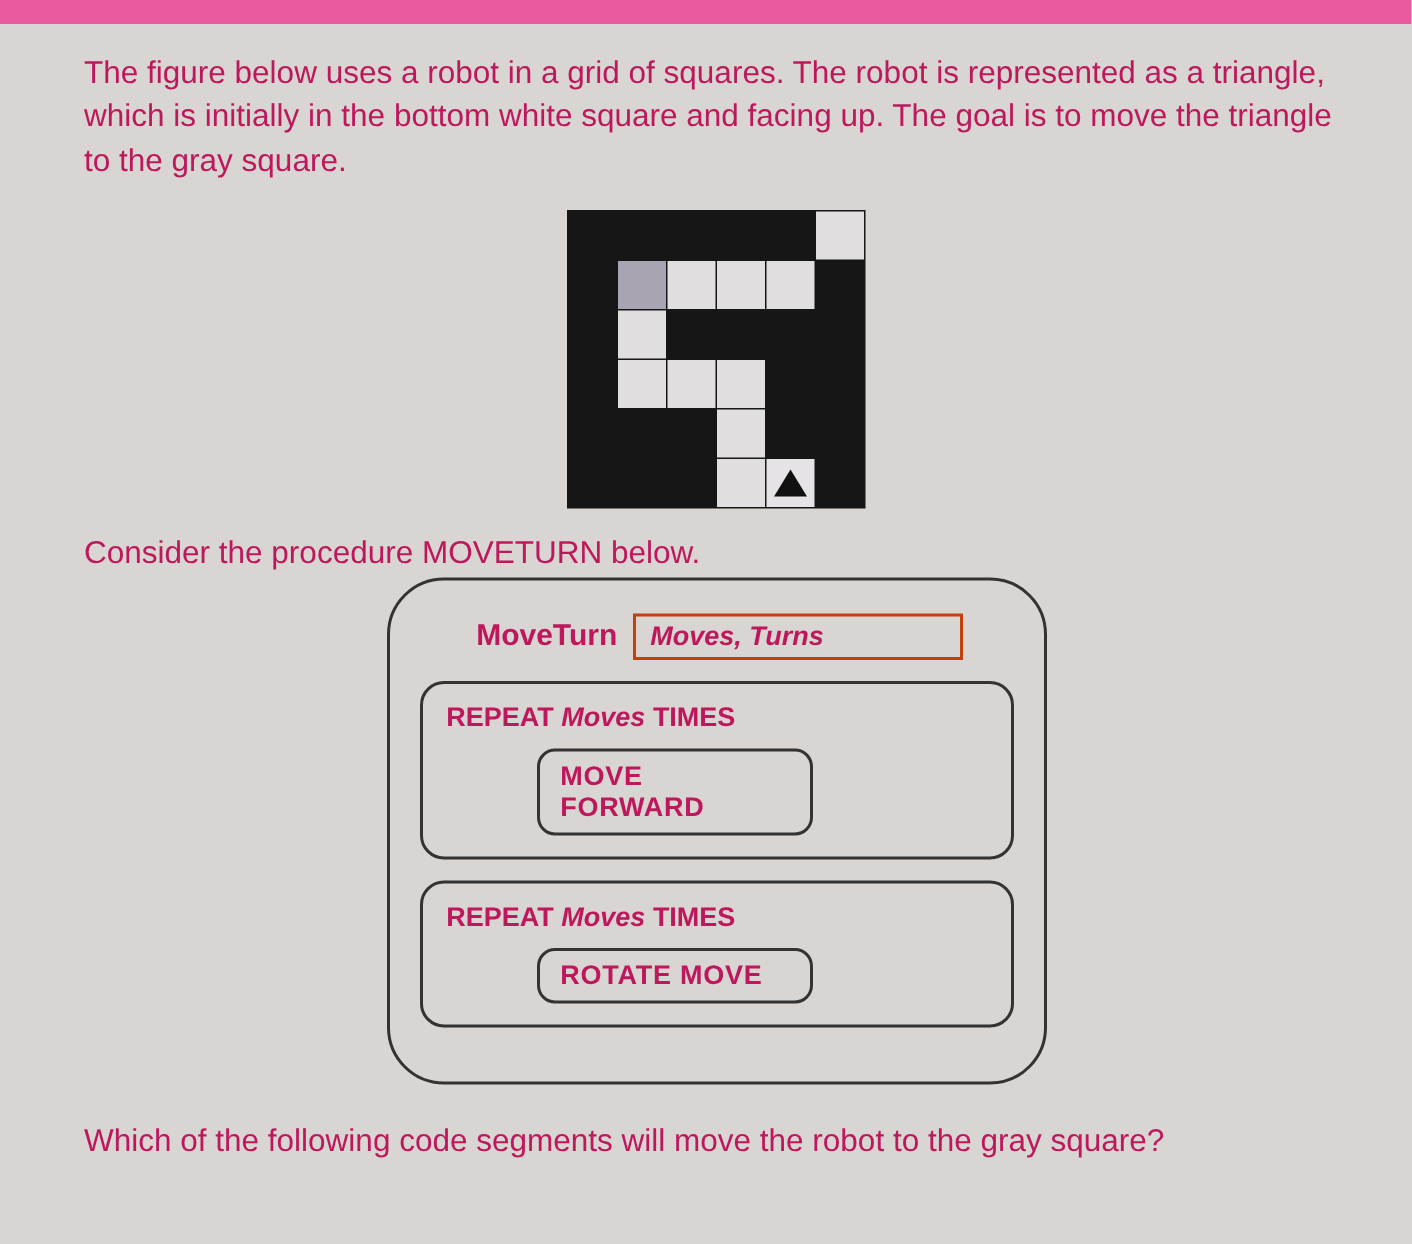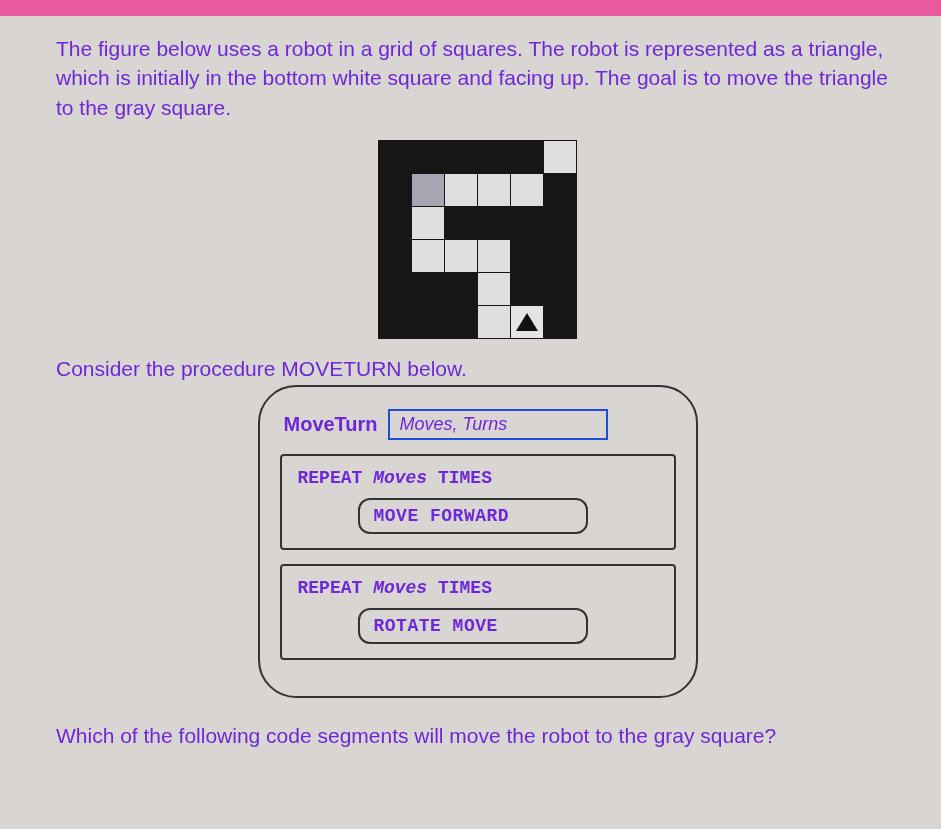--- a/index.html
+++ b/index.html
@@ -11,21 +11,21 @@
     overflow: hidden;
     position: relative;
   }
   .top-border {
     width: 100%;
     height: 16px;
     background: #e85a9d;
   }
   .content {
     padding: 18px 42px 10px 56px;
-    color: #6d28d9;
+    color: #be185d;
   }
   .question-text {
     font-size: 21px;
     line-height: 1.4;
     font-weight: 500;
     margin-bottom: 18px;
   }
   .grid-wrap {
     display: flex;
     justify-content: center;
@@ -71,53 +71,53 @@
     width: 440px;
     padding: 22px 20px 22px 20px;
     background: #d9d5d2;
   }
   .proc-title-row {
     display: flex;
     align-items: center;
     gap: 10px;
     margin-bottom: 14px;
     padding-left: 4px;
+    justify-content: center;
   }
   .proc-name { font-size: 20px; font-weight: 700; }
   .param-box {
-    border: 2px solid #1d4ed8;
+    border: 2px solid #c2410c;
     padding: 3px 10px;
     font-size: 18px;
     font-style: italic;
-    font-weight: 400;
+    font-weight: 700;
     flex: 1;
     max-width: 220px;
     background: #d9d5d2;
   }
   .repeat-block {
     border: 2px solid #333;
-    border-radius: 4px;
+    border-radius: 16px;
     padding: 10px 8px 14px 14px;
     margin-bottom: 14px;
-    font-family: Liberation Mono, monospace;
   }
   .repeat-label {
     font-size: 18px;
     font-weight: 700;
     padding: 2px 0 10px 2px;
   }
   .repeat-label .ital { font-style: italic; }
   .cmd {
     border: 2px solid #333;
     border-radius: 12px;
     padding: 6px 14px;
     font-size: 18px;
     font-weight: 600;
     letter-spacing: 0.5px;
-    width: 230px;
+    width: 184px;
     margin-left: 62px;
     background: #d9d5d2;
   }
   .final-question {
     font-size: 21px;
     font-weight: 400;
     margin-top: 10px;
   }
 </style>
 </head>

